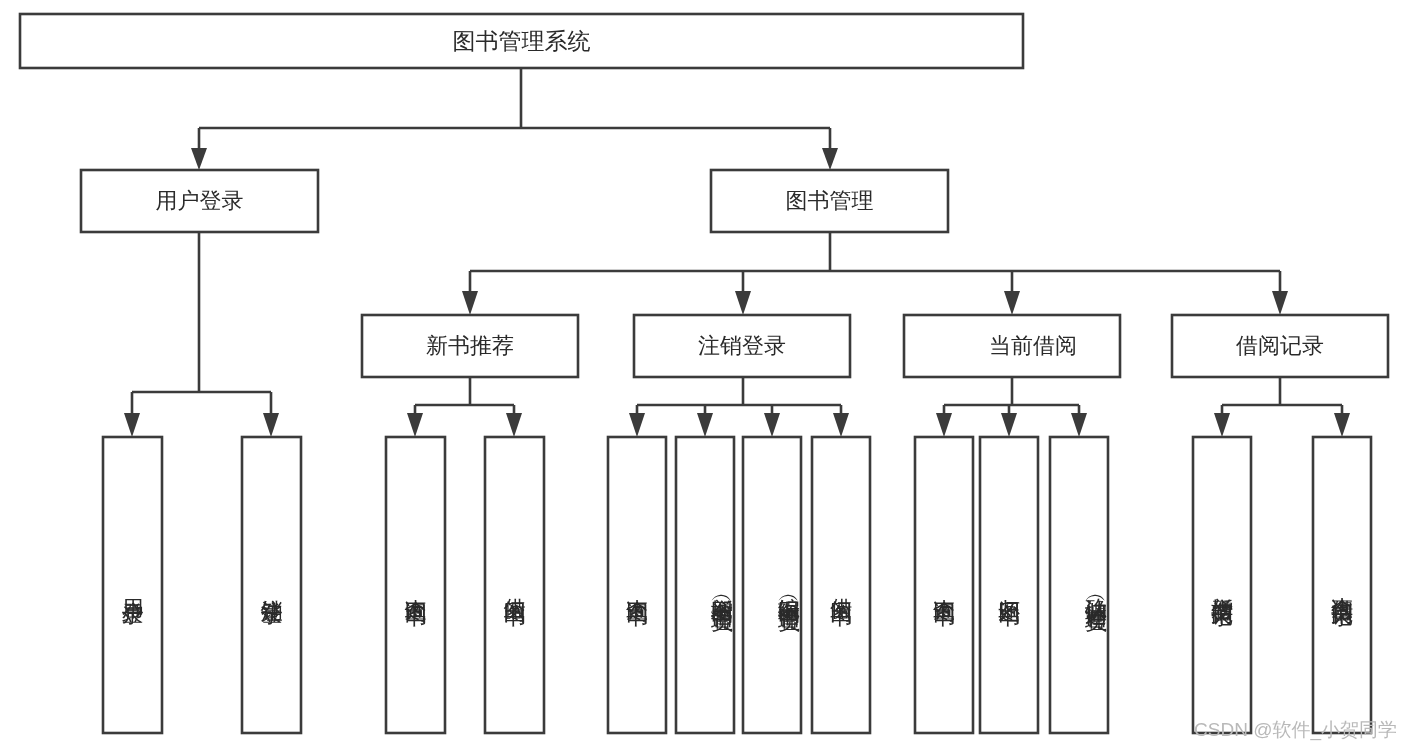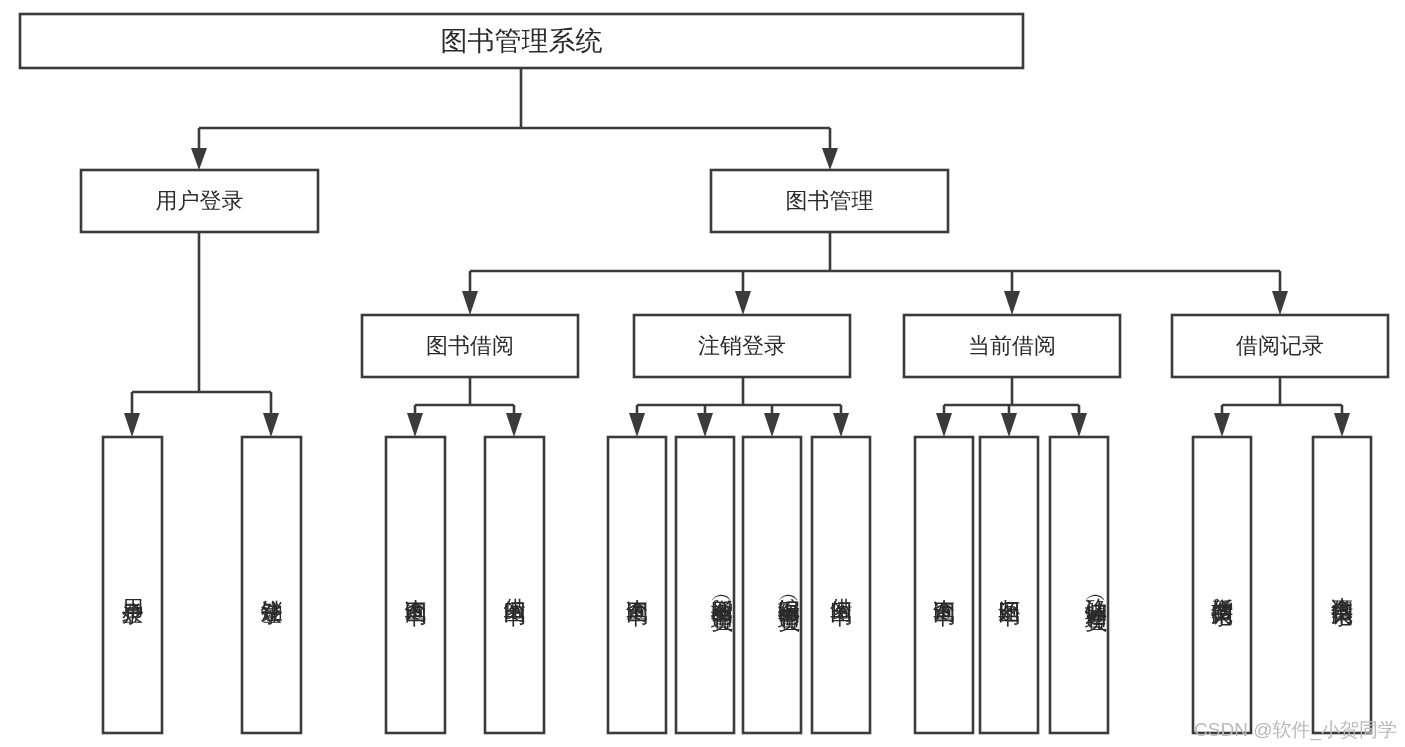--- a/index.html
+++ b/index.html
@@ -167,28 +167,28 @@
 
     <rect class="node-box" x="915" y="437" width="58" height="296"></rect>
     <rect class="node-box" x="980" y="437" width="58" height="296"></rect>
     <rect class="node-box" x="1050" y="437" width="58" height="296"></rect>
 
     <rect class="node-box" x="1193" y="437" width="58" height="296"></rect>
     <rect class="node-box" x="1313" y="437" width="58" height="296"></rect>
 
   </svg>
 
-  <div class="hlabel" style="left:20px; top:14px; width:1003px; height:54px; font-size:27px;">图书管理系统</div>
+  <div class="hlabel" style="left:20px; top:14px; width:1003px; height:54px; font-size:23px;">图书管理系统</div>
 
   <div class="hlabel" style="left:81px; top:170px; width:237px; height:62px;">用户登录</div>
   <div class="hlabel" style="left:711px; top:170px; width:237px; height:62px;border-radius:9px;">图书管理</div>
 
-  <div class="hlabel" style="left:362px; top:315px; width:216px; height:62px;">图书借阅</div>
+  <div class="hlabel" style="left:362px; top:315px; width:216px; height:62px;">新书推荐</div>
   <div class="hlabel" style="left:634px; top:315px; width:216px; height:62px;">注销登录</div>
-  <div class="hlabel" style="left:904px; top:315px; width:216px; height:62px;">当前借阅</div>
+  <div class="hlabel" style="left:904px; top:315px; width:216px; height:62px;padding-left:21px;">当前借阅</div>
   <div class="hlabel" style="left:1172px; top:315px; width:216px; height:62px;">借阅记录</div>
 
   <div class="vlabel" style="left:103px; top:437px; width:59px; height:296px;">用户登录</div>
   <div class="vlabel" style="left:242px; top:437px; width:59px; height:296px;">注销登录</div>
 
   <div class="vlabel" style="left:386px; top:437px; width:59px; height:296px;">查询图书</div>
   <div class="vlabel" style="left:485px; top:437px; width:59px; height:296px;">借阅图书</div>
 
   <div class="vlabel" style="left:608px; top:437px; width:58px; height:296px;">查询图书</div>
   <div class="vlabel" style="left:676px; top:437px; width:58px; height:296px; align-items:flex-start; padding-top:8px; box-sizing:border-box;">新增图书（管理员）</div>

